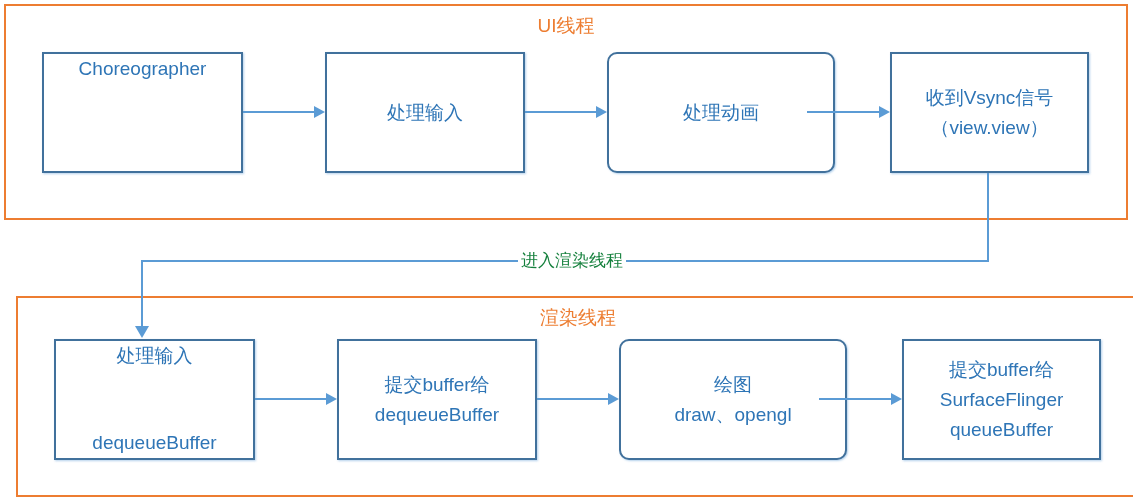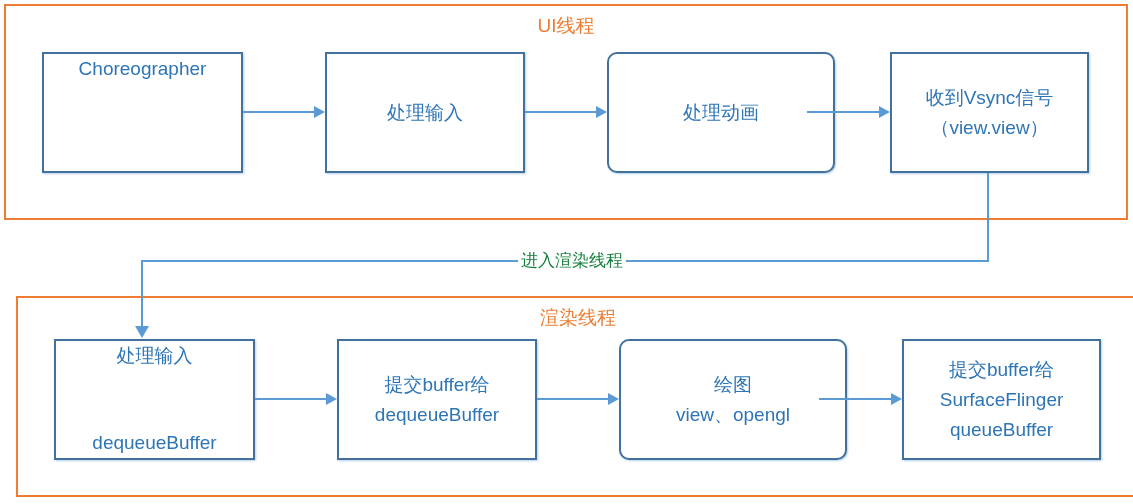--- a/index.html
+++ b/index.html
@@ -147,21 +147,21 @@
     <div class="node col-1">
       <span>处理输入</span>
       <span>dequeueBuffer</span>
     </div>
     <div class="node col-2">
       <span>提交buffer给</span>
       <span>dequeueBuffer</span>
     </div>
     <div class="node col-3">
       <span>绘图</span>
-      <span>view、opengl</span>
+      <span>draw、opengl</span>
     </div>
     <div class="node col-4">
       <span>提交buffer给</span>
       <span>SurfaceFlinger</span>
       <span>queueBuffer</span>
     </div>
 
     <div class="h-arrow ha-1">
       <div class="shaft"></div>
       <div class="head"></div>

